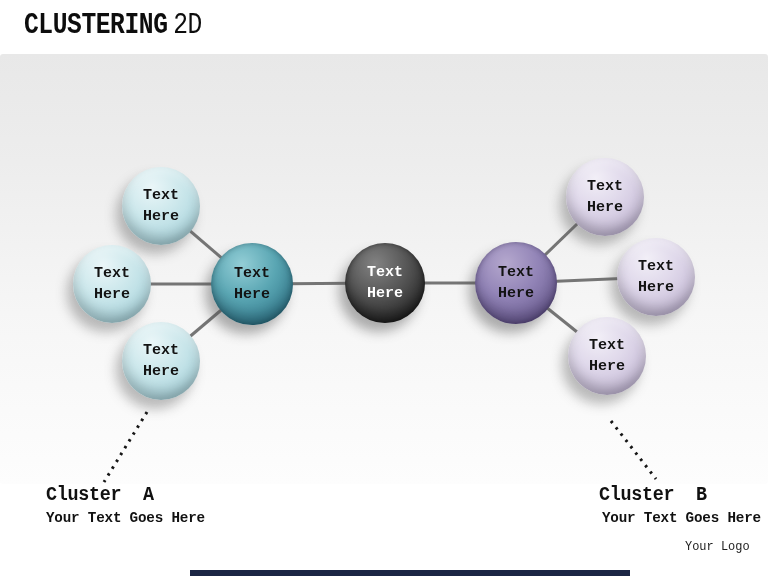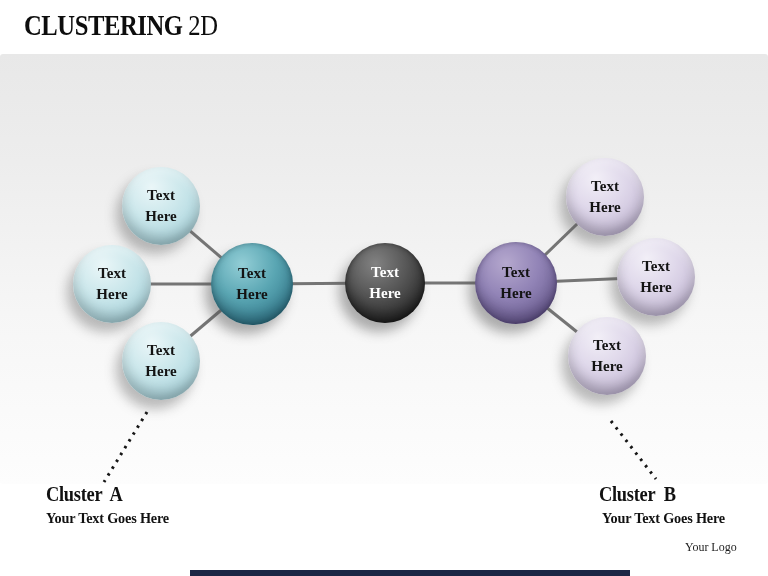--- a/index.html
+++ b/index.html
@@ -1,18 +1,18 @@
 <!DOCTYPE html>
 <html><head>
 <meta charset="utf-8">
 <style>
   html,body{margin:0;padding:0;background:#ffffff;}
   .slide{
     position:relative;width:768px;height:576px;overflow:hidden;
-    background:#ffffff;font-family:Liberation Serif, serif;
+    background:#ffffff;font-family:Liberation Mono, monospace;
   }
   
   .title{
     position:absolute;left:24px;top:8px;white-space:nowrap;
     font-size:30px;color:#0d0d0d;letter-spacing:-0.5px;
     transform:scaleX(0.82);transform-origin:left top;
   }
   .t-main{font-weight:700;}
   .t-suffix{font-weight:400;margin-left:7px;}
   

